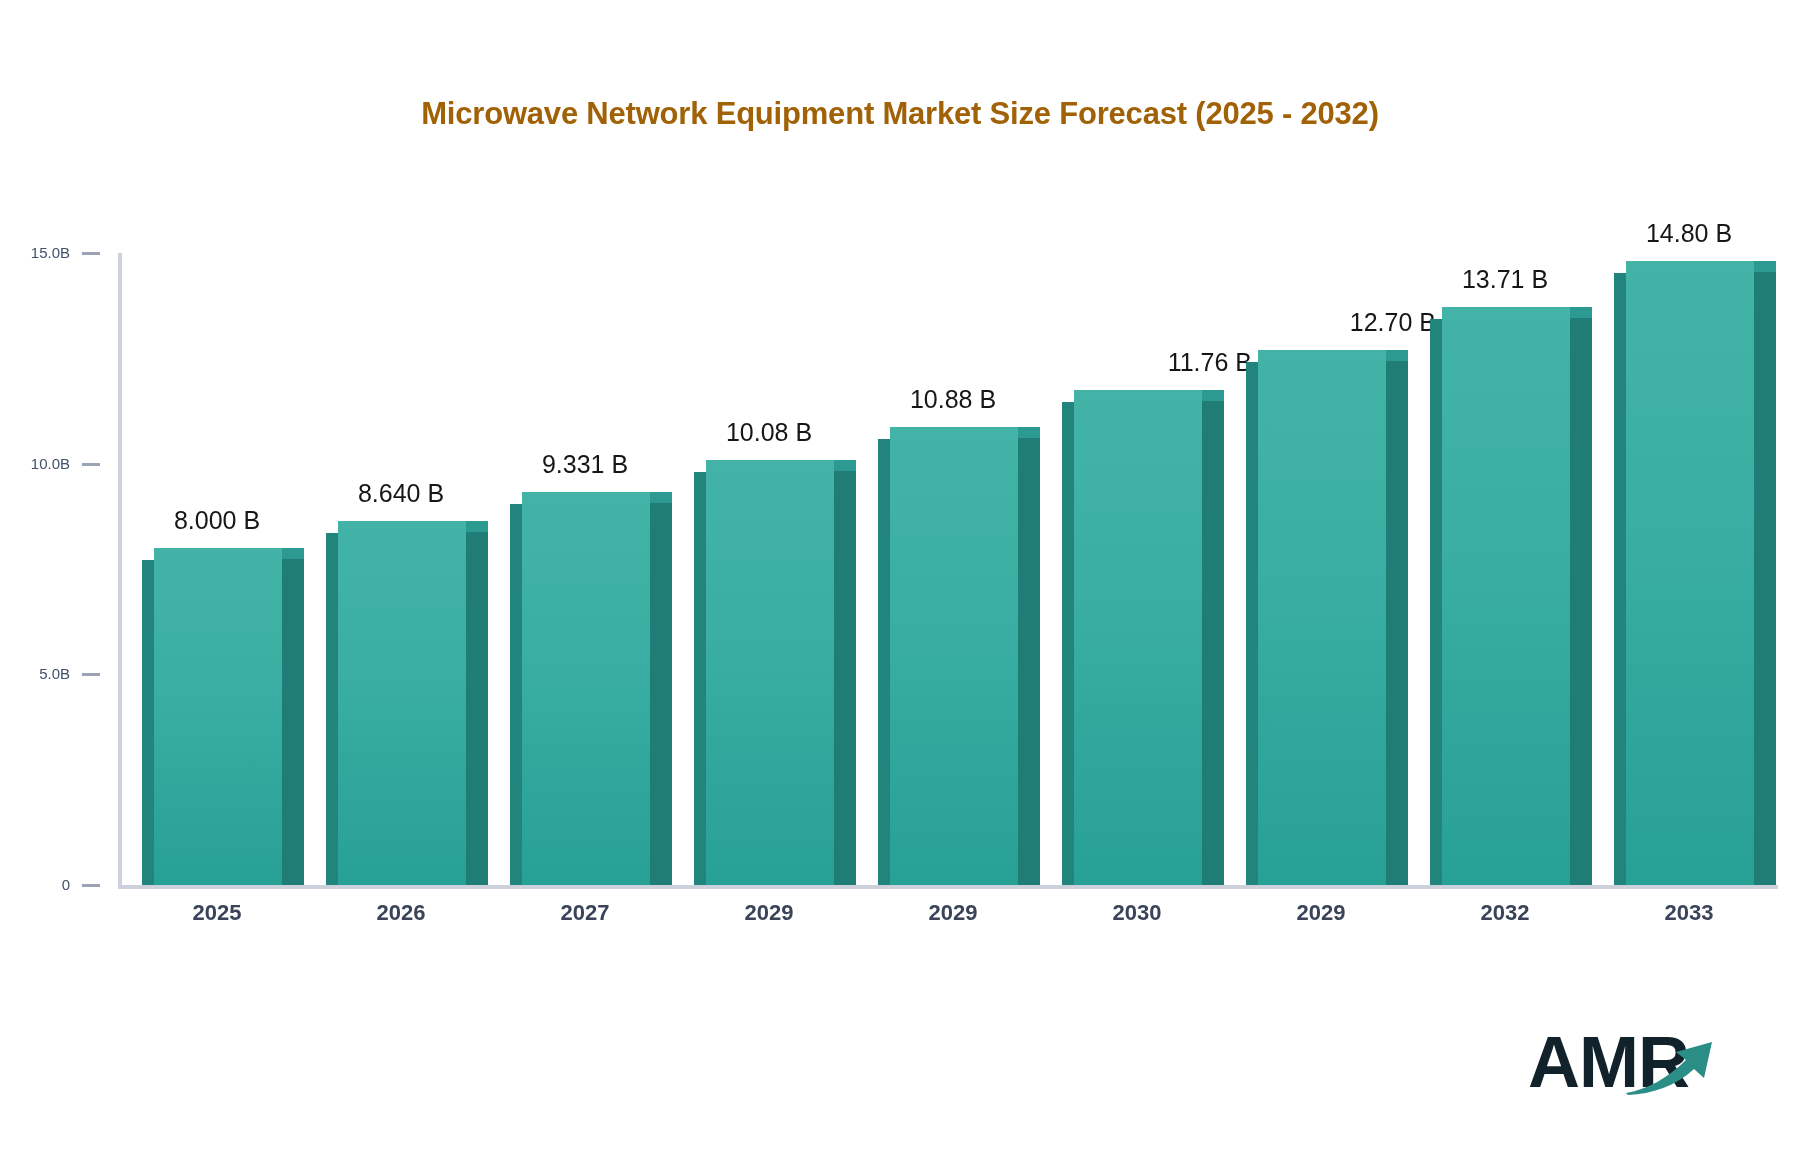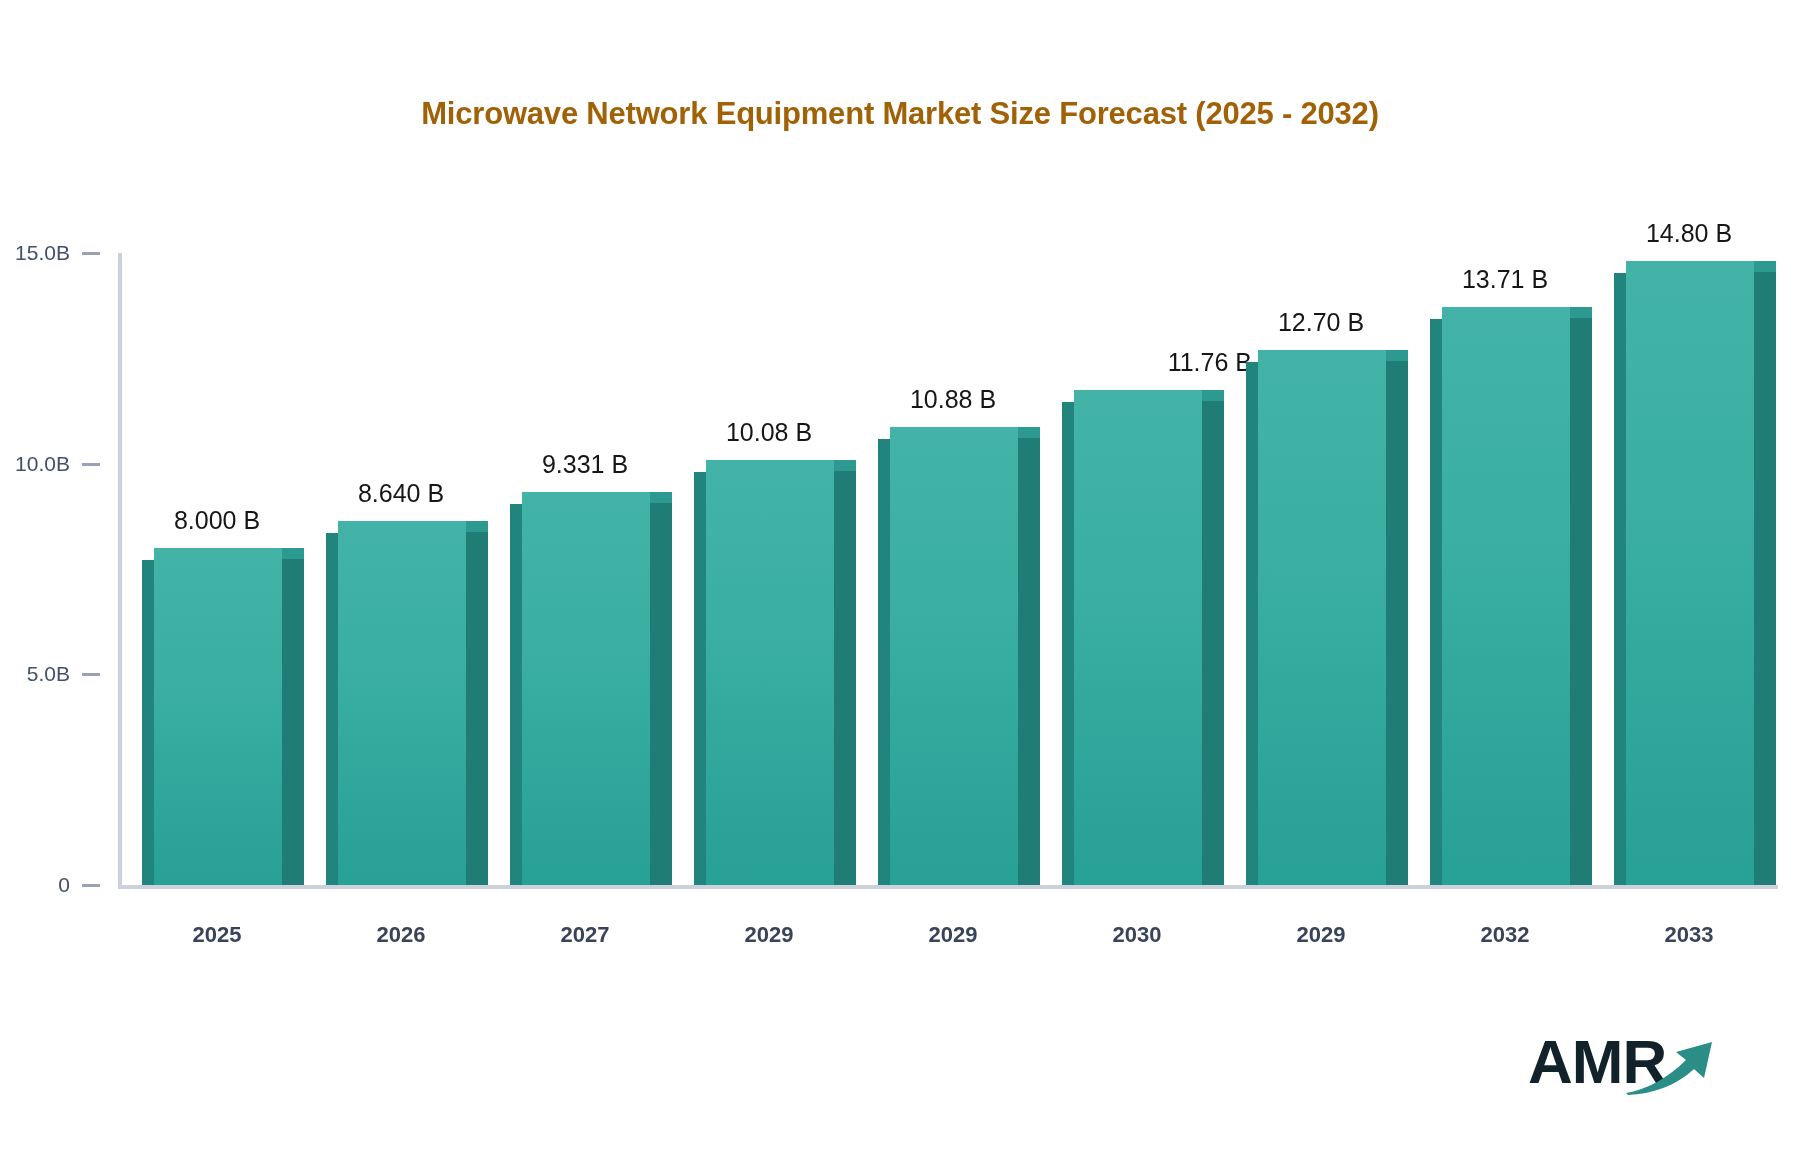--- a/index.html
+++ b/index.html
@@ -90,21 +90,21 @@
     width: 1660px;
     height: 4px;
     background: #ccd1dc;
   }
 
   .y-tick {
     position: absolute;
     height: 22px;
     line-height: 22px;
     text-align: center;
-    font-size: 21px;
+    font-size: 15px;
     color: #42506a;
     white-space: nowrap;
   }
   .y-tick .tick-label {
     position: absolute;
     right: 30px;
     top: 0;
     white-space: nowrap;
   }
   .y-tick .tick-mark {
@@ -149,36 +149,35 @@
     text-align: center;
   }
   .x-tick-label {
     position: absolute;
     top: 900px;
     font-size: 22px;
     font-weight: bold;
     color: #3a4459;
     text-align: center;
     white-space: nowrap;
-    margin-top: 22px;
   }
 
   
   .amr-logo {
     position: absolute;
     left: 1528px;
     top: 1030px;
     width: 190px;
     height: 70px;
   }
   .amr-text {
     position: absolute;
     left: 0;
     top: 2px;
-    font-size: 62px;
+    font-size: 72px;
     font-weight: bold;
     color: #12222a;
     letter-spacing: -1px;
     line-height: 60px;
   }
   .amr-arrow {
     position: absolute;
     left: 96px;
     top: 8px;
     width: 92px;
@@ -257,21 +256,21 @@
           <div class="bar-side" style="left: 140px; width: 22px; height: 485px;"></div>
           <div class="bar-side-top" style="left: 140px; top: 0px; width: 22px; height: 11px;"></div>
         </div>
         <div class="bar-value" style="left: 1022px; width: 230px; top: 348px; text-align: right;">11.76 B</div>
         <div class="bar-group" style="left: 1246px; top: 350px; width: 150px; height: 535px;">
           <div class="bar-left-edge" style="left: 0px; width: 14px; height: 523px; bottom: 0px;"></div>
           <div class="bar-face" style="left: 12px; width: 128px; height: 535px;"></div>
           <div class="bar-side" style="left: 140px; width: 22px; height: 525px;"></div>
           <div class="bar-side-top" style="left: 140px; top: 0px; width: 22px; height: 11px;"></div>
         </div>
-        <div class="bar-value" style="left: 1206px; width: 230px; top: 308px;">12.70 B</div>
+        <div class="bar-value" style="left: 1206px; width: 230px; top: 308px; text-align: right;">12.70 B</div>
         <div class="bar-group" style="left: 1430px; top: 307px; width: 150px; height: 578px;">
           <div class="bar-left-edge" style="left: 0px; width: 14px; height: 566px; bottom: 0px;"></div>
           <div class="bar-face" style="left: 12px; width: 128px; height: 578px;"></div>
           <div class="bar-side" style="left: 140px; width: 22px; height: 568px;"></div>
           <div class="bar-side-top" style="left: 140px; top: 0px; width: 22px; height: 11px;"></div>
         </div>
         <div class="bar-value" style="left: 1390px; width: 230px; top: 265px;">13.71 B</div>
         <div class="bar-group" style="left: 1614px; top: 261px; width: 150px; height: 624px;">
           <div class="bar-left-edge" style="left: 0px; width: 14px; height: 612px; bottom: 0px;"></div>
           <div class="bar-face" style="left: 12px; width: 128px; height: 624px;"></div>

